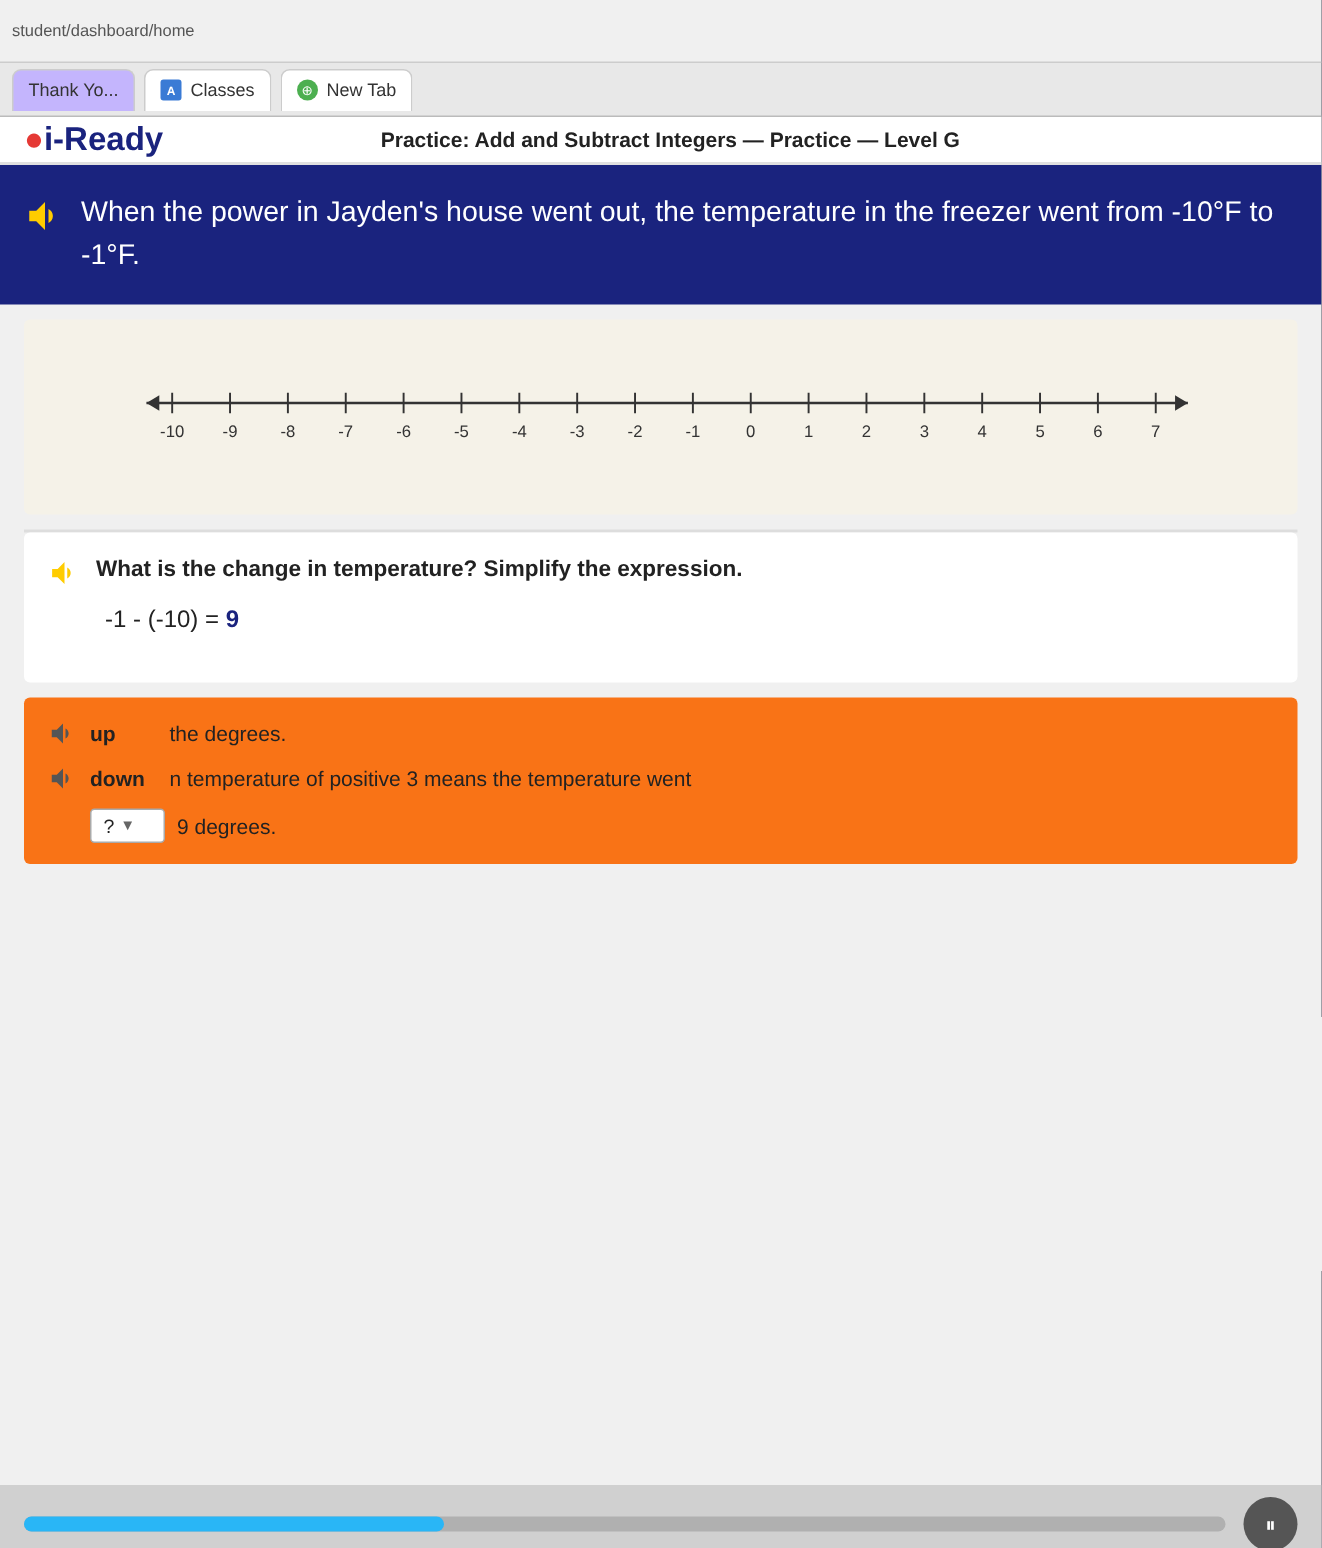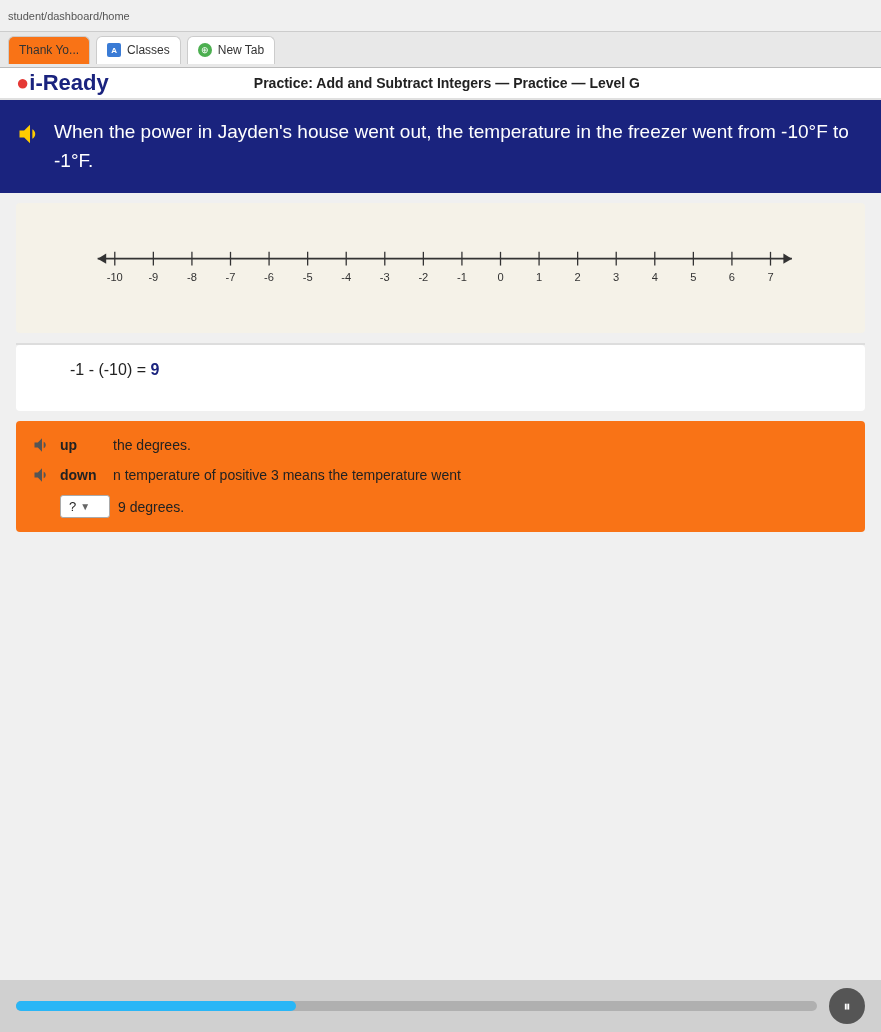--- a/index.html
+++ b/index.html
@@ -8,21 +8,21 @@
       height: 1032px;
       background: #1a1a2e;
       font-family: Arial, sans-serif;
       overflow: hidden;
       position: relative;
     }
 
     
     .browser-bar {
       background: #f0f0f0;
-      height: 32px;
+      height: 42px;
       display: flex;
       align-items: center;
       padding: 0 8px;
       gap: 12px;
       font-size: 12px;
       color: #333;
       border-bottom: 1px solid #ccc;
     }
     .browser-url {
       color: #555;
@@ -69,21 +69,21 @@
       height: 14px;
       background: #4caf50;
       border-radius: 50%;
       display: inline-flex;
       align-items: center;
       justify-content: center;
       color: white;
       font-size: 9px;
     }
     .tab-thankyo {
-      background: #f97316;
+      background: #c4b5fd;
       font-size: 12px;
     }
 
     
     .main-content {
       background: #f0f0f0;
       height: calc(1032px - 68px);
       position: relative;
     }
 
@@ -344,20 +344,26 @@
       <text x="750" y="56" text-anchor="middle" font-size="13" fill="#333">6</text>
 
       <line x1="795" y1="22" x2="795" y2="38" stroke="#333" stroke-width="1.5"></line>
       <text x="795" y="56" text-anchor="middle" font-size="13" fill="#333">7</text>
     </svg>
   </div>
 
   <div style="height:2px; background:#ddd; margin: 0 16px;"></div>
 
   <div class="answer-section">
+    <div class="answer-question">
+      <svg width="22" height="22" viewBox="0 0 24 24" fill="#ffcc00">
+        <path d="M3 9v6h4l5 5V4L7 9H3zm13.5 3c0-1.77-1.02-3.29-2.5-4.03v8.05c1.48-.73 2.5-2.25 2.5-4.02z"></path>
+      </svg>
+      <span>What is the change in temperature? Simplify the expression.</span>
+    </div>
     <div class="expression-row">
       <span>-1 - (-10) = </span>
       <span class="answer-val">9</span>
     </div>
   </div>
 
   <div class="fill-section">
     <div class="fill-row">
       <svg width="20" height="20" viewBox="0 0 24 24" fill="#555">
         <path d="M3 9v6h4l5 5V4L7 9H3zm13.5 3c0-1.77-1.02-3.29-2.5-4.03v8.05c1.48-.73 2.5-2.25 2.5-4.02z"></path>

